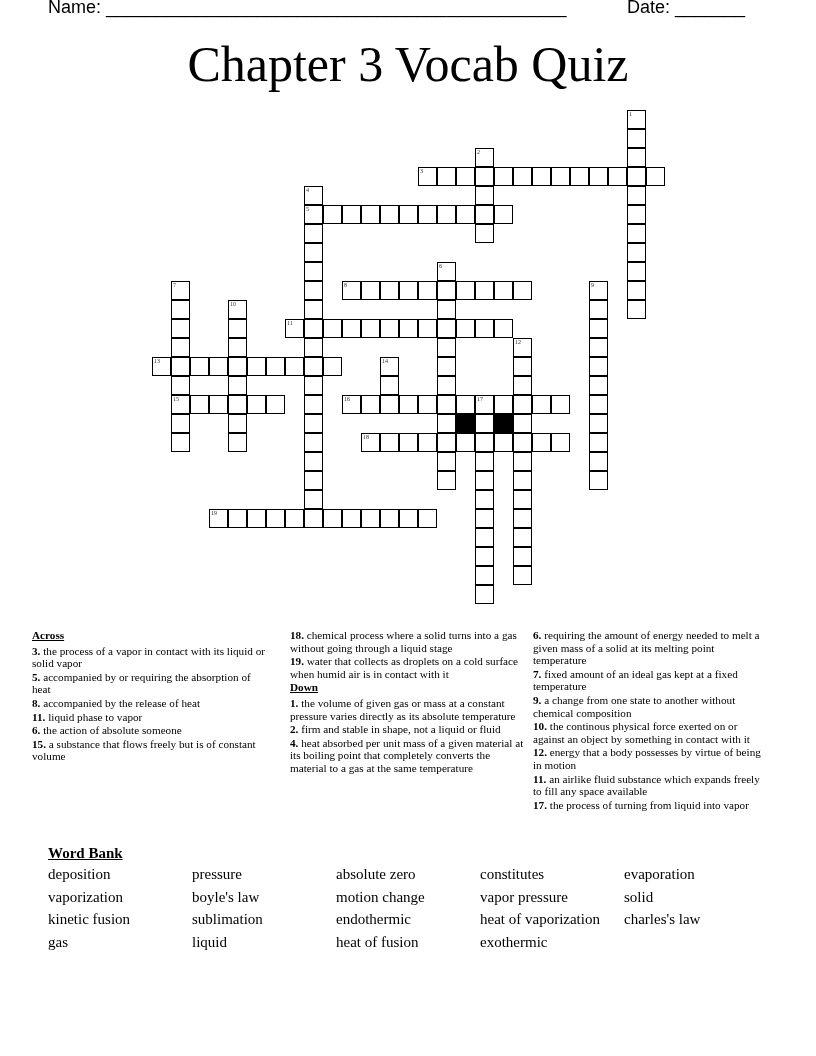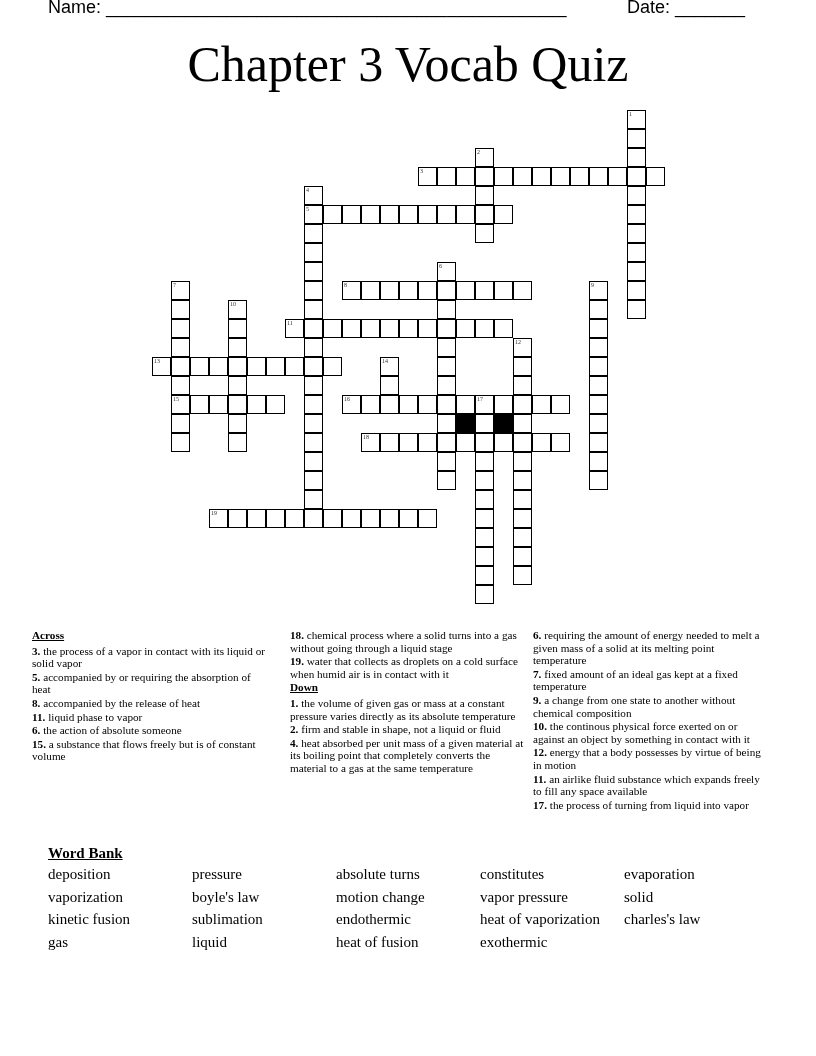--- a/index.html
+++ b/index.html
@@ -301,21 +301,21 @@
   <div class="clue"><b>10.</b> <span>the continous physical force exerted on or against an object by something in contact with it</span></div>
   <div class="clue"><b>12.</b> <span>energy that a body possesses by virtue of being in motion</span></div>
   <div class="clue"><b>11.</b> <span>an airlike fluid substance which expands freely to fill any space available</span></div>
   <div class="clue"><b>17.</b> <span>the process of turning from liquid into vapor</span></div>
 </div>
 
 <div class="wordbank-title">Word Bank</div>
 <div class="wordbank" id="wordbank">
     <div>deposition</div>
     <div>pressure</div>
-    <div>absolute turns</div>
+    <div>absolute zero</div>
     <div>constitutes</div>
     <div>evaporation</div>
     <div>vaporization</div>
     <div>boyle's law</div>
     <div>motion change</div>
     <div>vapor pressure</div>
     <div>solid</div>
     <div>kinetic fusion</div>
     <div>sublimation</div>
     <div>endothermic</div>

